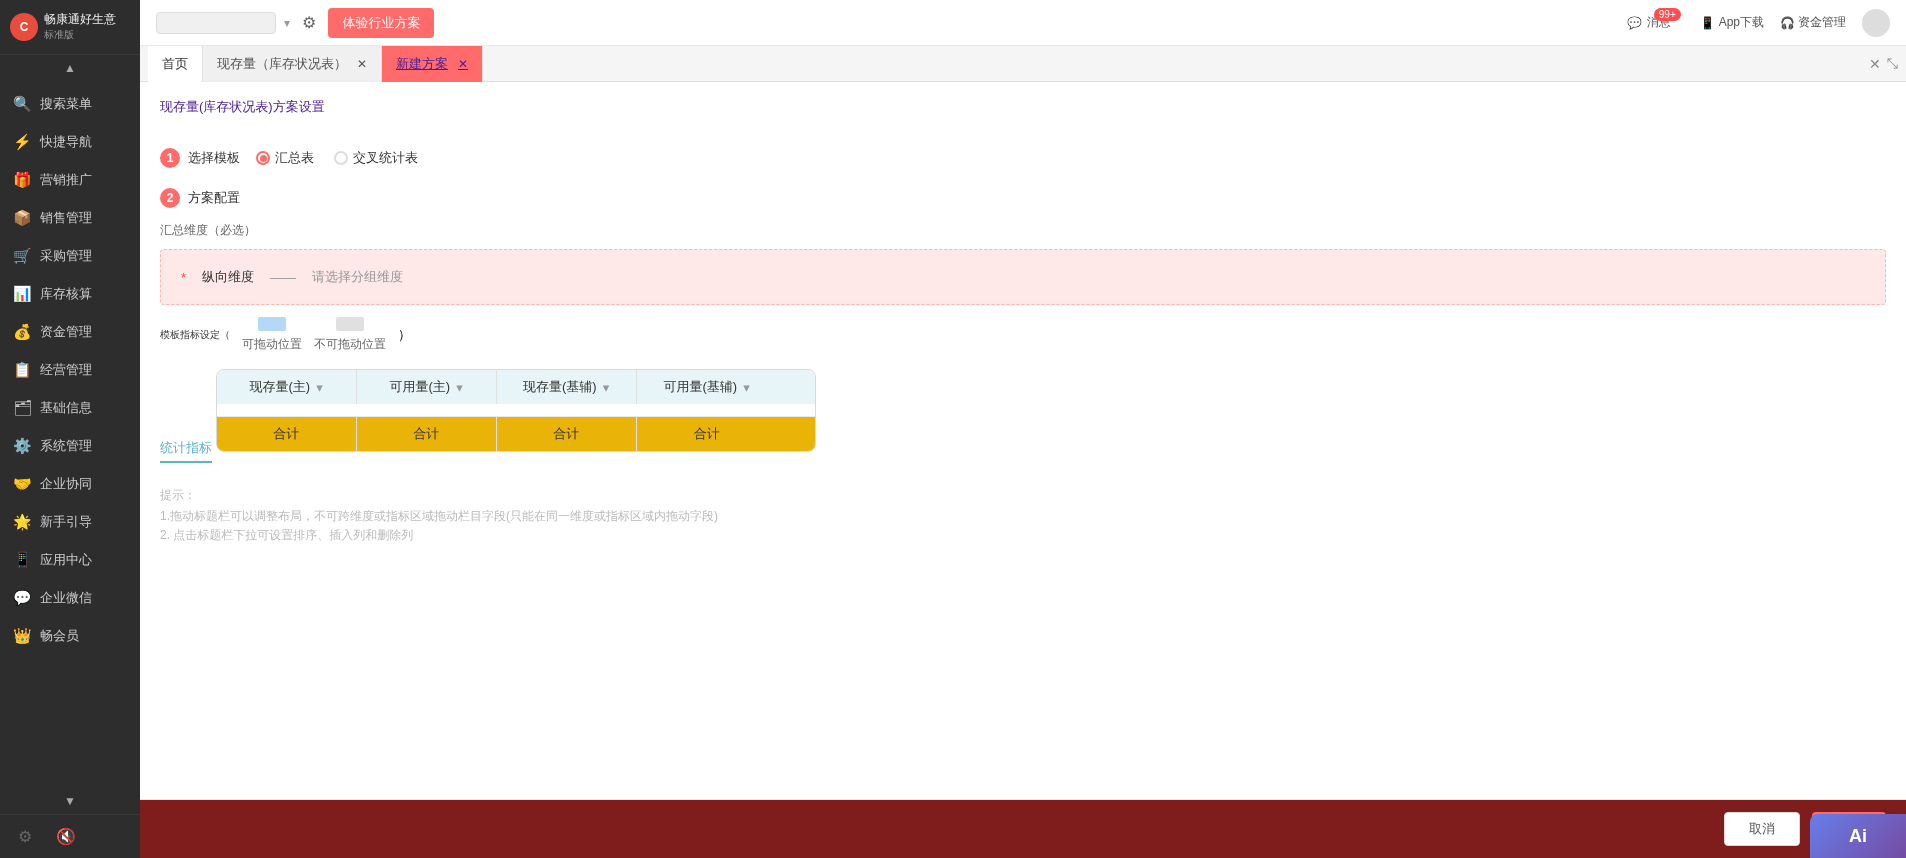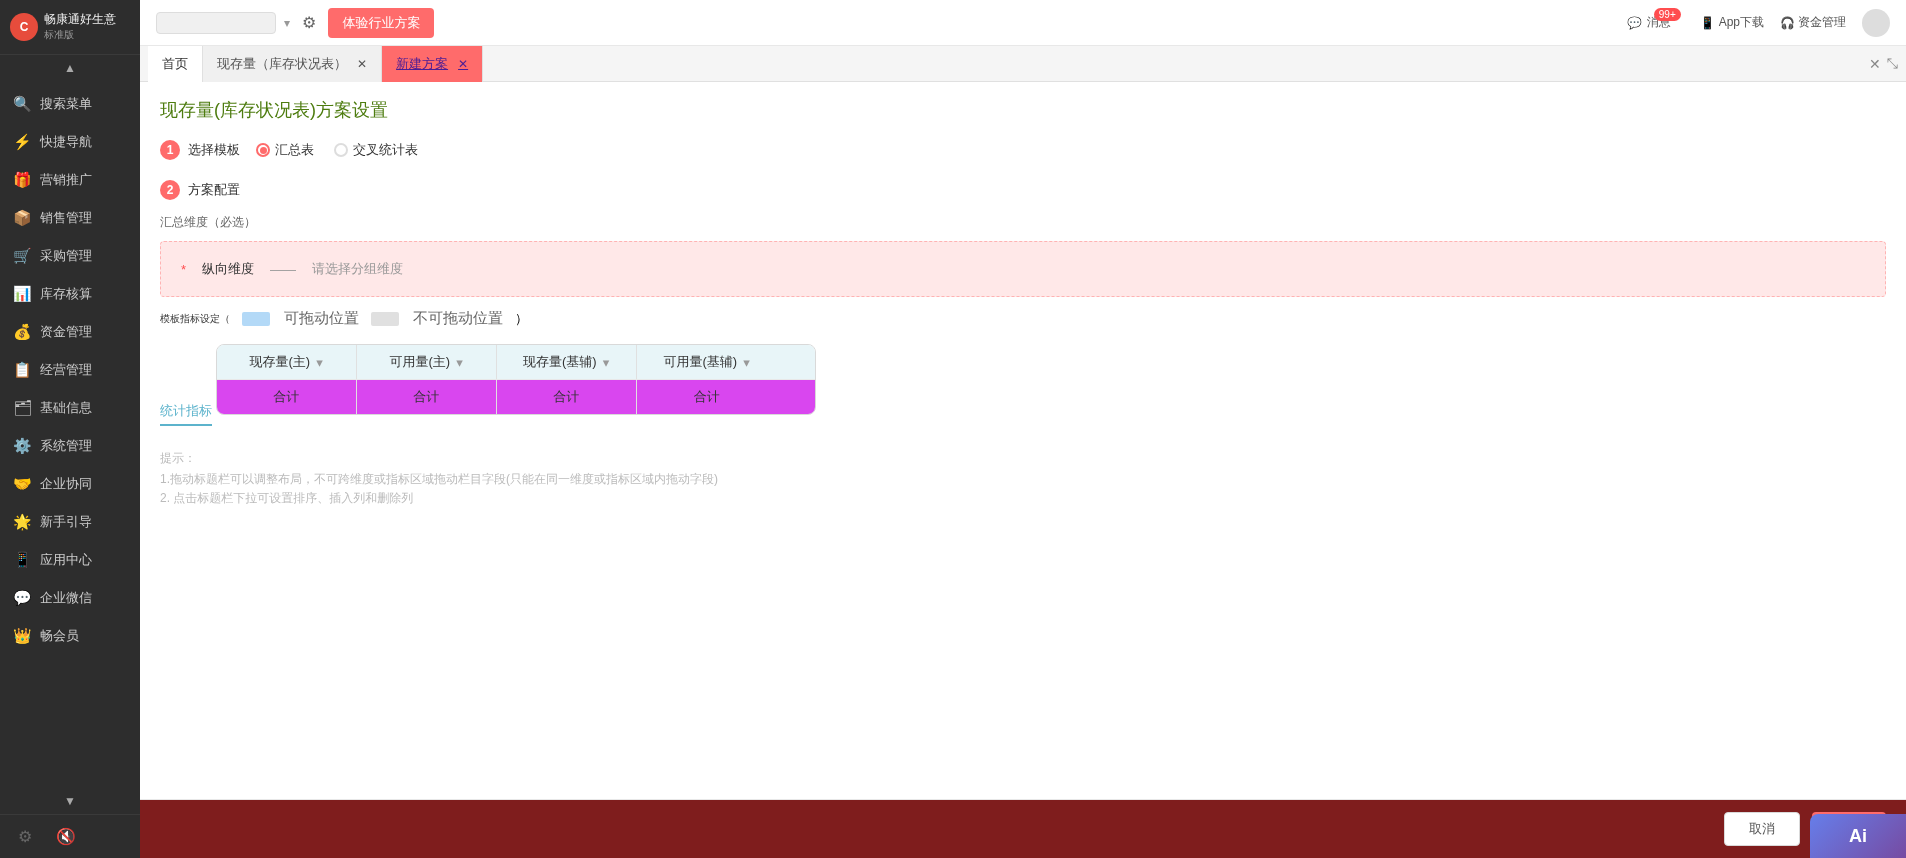--- a/index.html
+++ b/index.html
@@ -136,23 +136,23 @@
       background: #f5f5f5;
       padding: 0;
     }
     .panel {
       background: white;
       margin: 0;
       padding: 16px 20px;
       min-height: 100%;
     }
     .panel-title {
-      font-size: 18px;
-      color: #4d7c0f;
-      margin-bottom: 18px;
+      font-size: 13px;
+      color: #4c1d95;
+      margin-bottom: 32px;
     }
 
     
     .step-section { margin-bottom: 20px; }
     .step-header {
       display: flex; align-items: center; gap: 8px;
       margin-bottom: 14px;
     }
     .step-num {
       background: #ff6b6b;
@@ -189,40 +189,40 @@
     .dim-dash { color: #999; }
     .dim-placeholder { color: #999; font-size: 13px; }
 
     
     .indicator-row {
       display: flex; align-items: center; gap: 12px;
       margin-bottom: 16px;
     }
     .indicator-label { font-size: 10px; color: #333; }
     .indicator-item {
-      display: flex; align-items: center; gap: 14px;
-      font-size: 15px; color: #666;
+      display: flex; align-items: center; gap: 5px;
+      font-size: 12px; color: #666; flex-direction: column;
     }
     .indicator-box-draggable {
       width: 28px; height: 14px;
       background: #b3d9f7;
       border-radius: 2px;
     }
     .indicator-box-fixed {
       width: 28px; height: 14px;
       background: #e0e0e0;
       border-radius: 2px;
     }
 
     
     .stats-section { margin-bottom: 16px; }
     .stats-title { color: #5cb3cc; font-size: 13px; margin-bottom: 8px; border-bottom: 2px solid #5cb3cc; padding-bottom: 4px; display: inline-block; }
     .stats-table { border: 1px solid #d9d9d9; border-radius: 8px; overflow: hidden; display: inline-block; min-width: 600px; }
     .stats-header-row { display: flex; background: #e8f5f8; }
-    .stats-data-row { display: flex; background: #d946ef; border-top: 1px solid #e8e8e8; }
+    .stats-data-row { display: flex; background: #eab308; border-top: 1px solid #e8e8e8; margin-top: 12px; }
     .stats-cell {
       padding: 8px 16px;
       border-right: 1px solid #e0e0e0;
       font-size: 13px;
       color: #333;
       display: flex;
       align-items: center;
       justify-content: center;
       gap: 6px;
       min-width: 140px;

